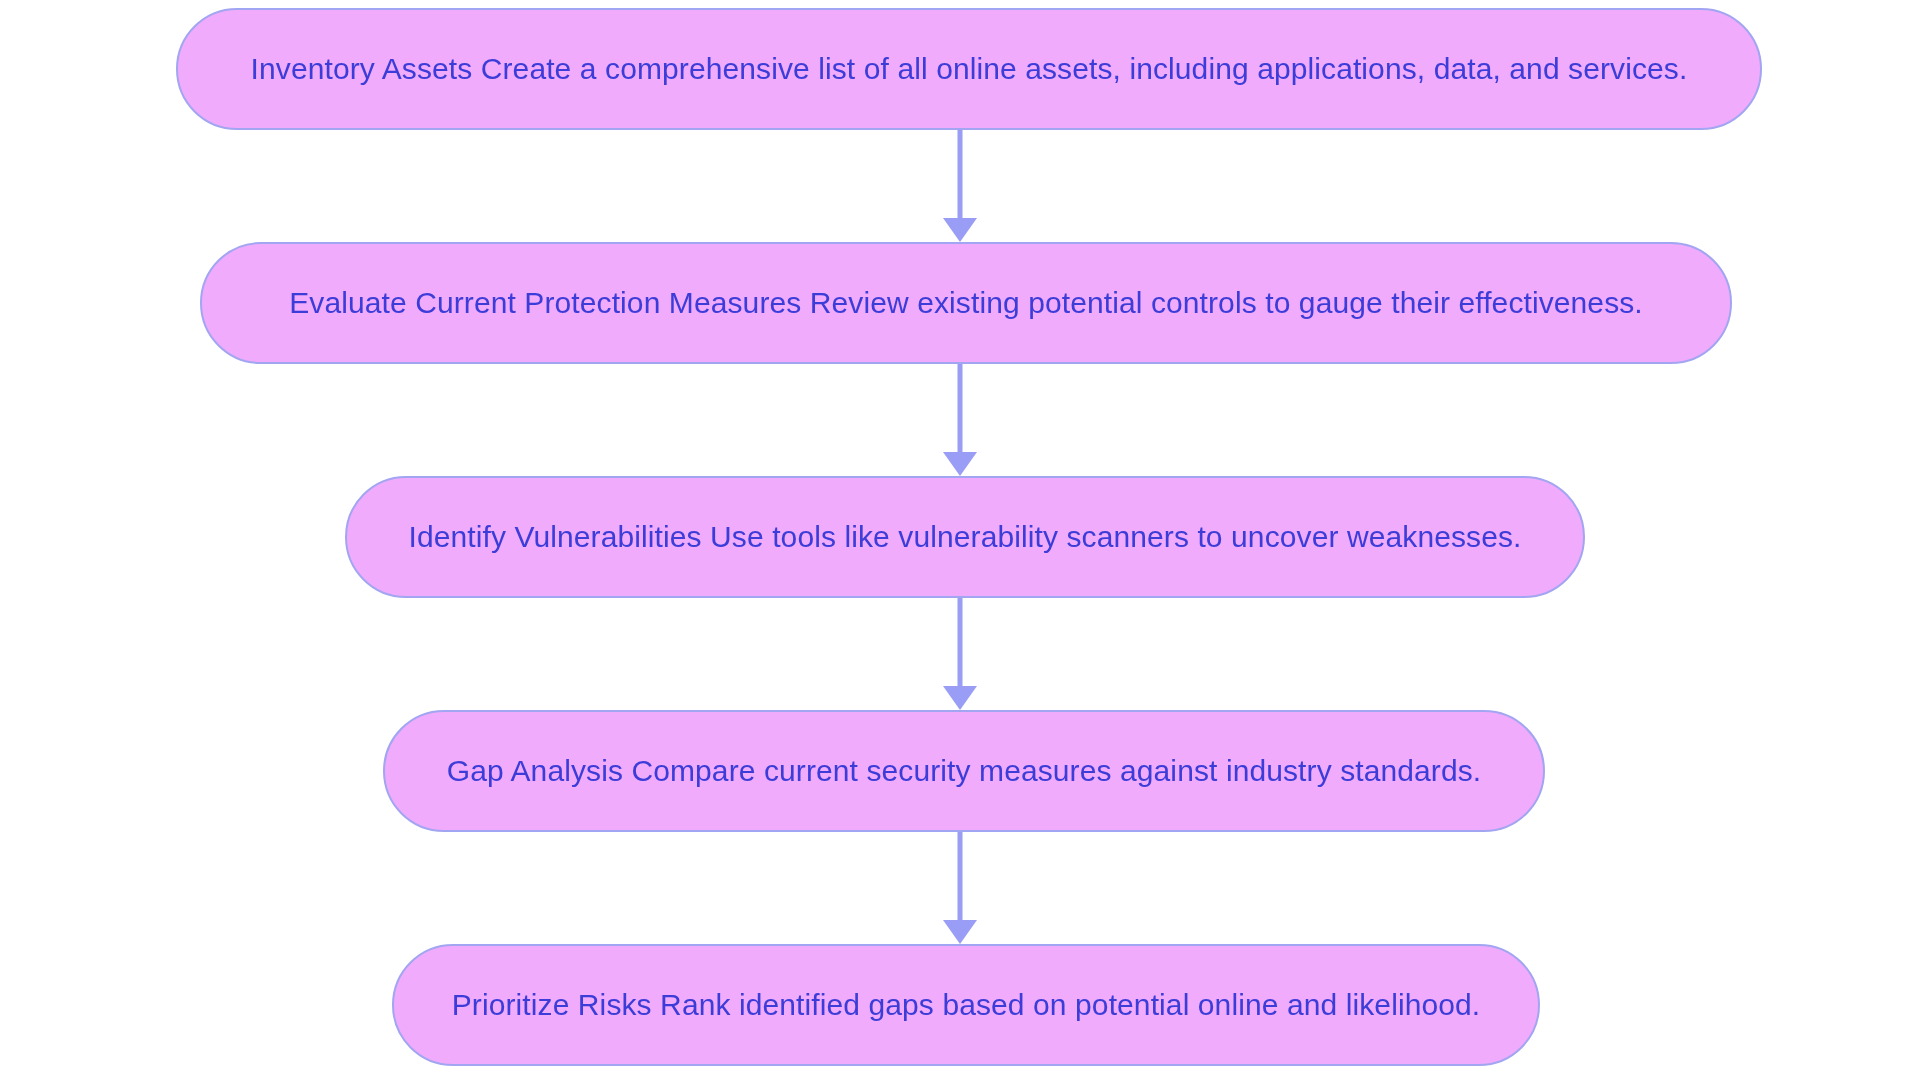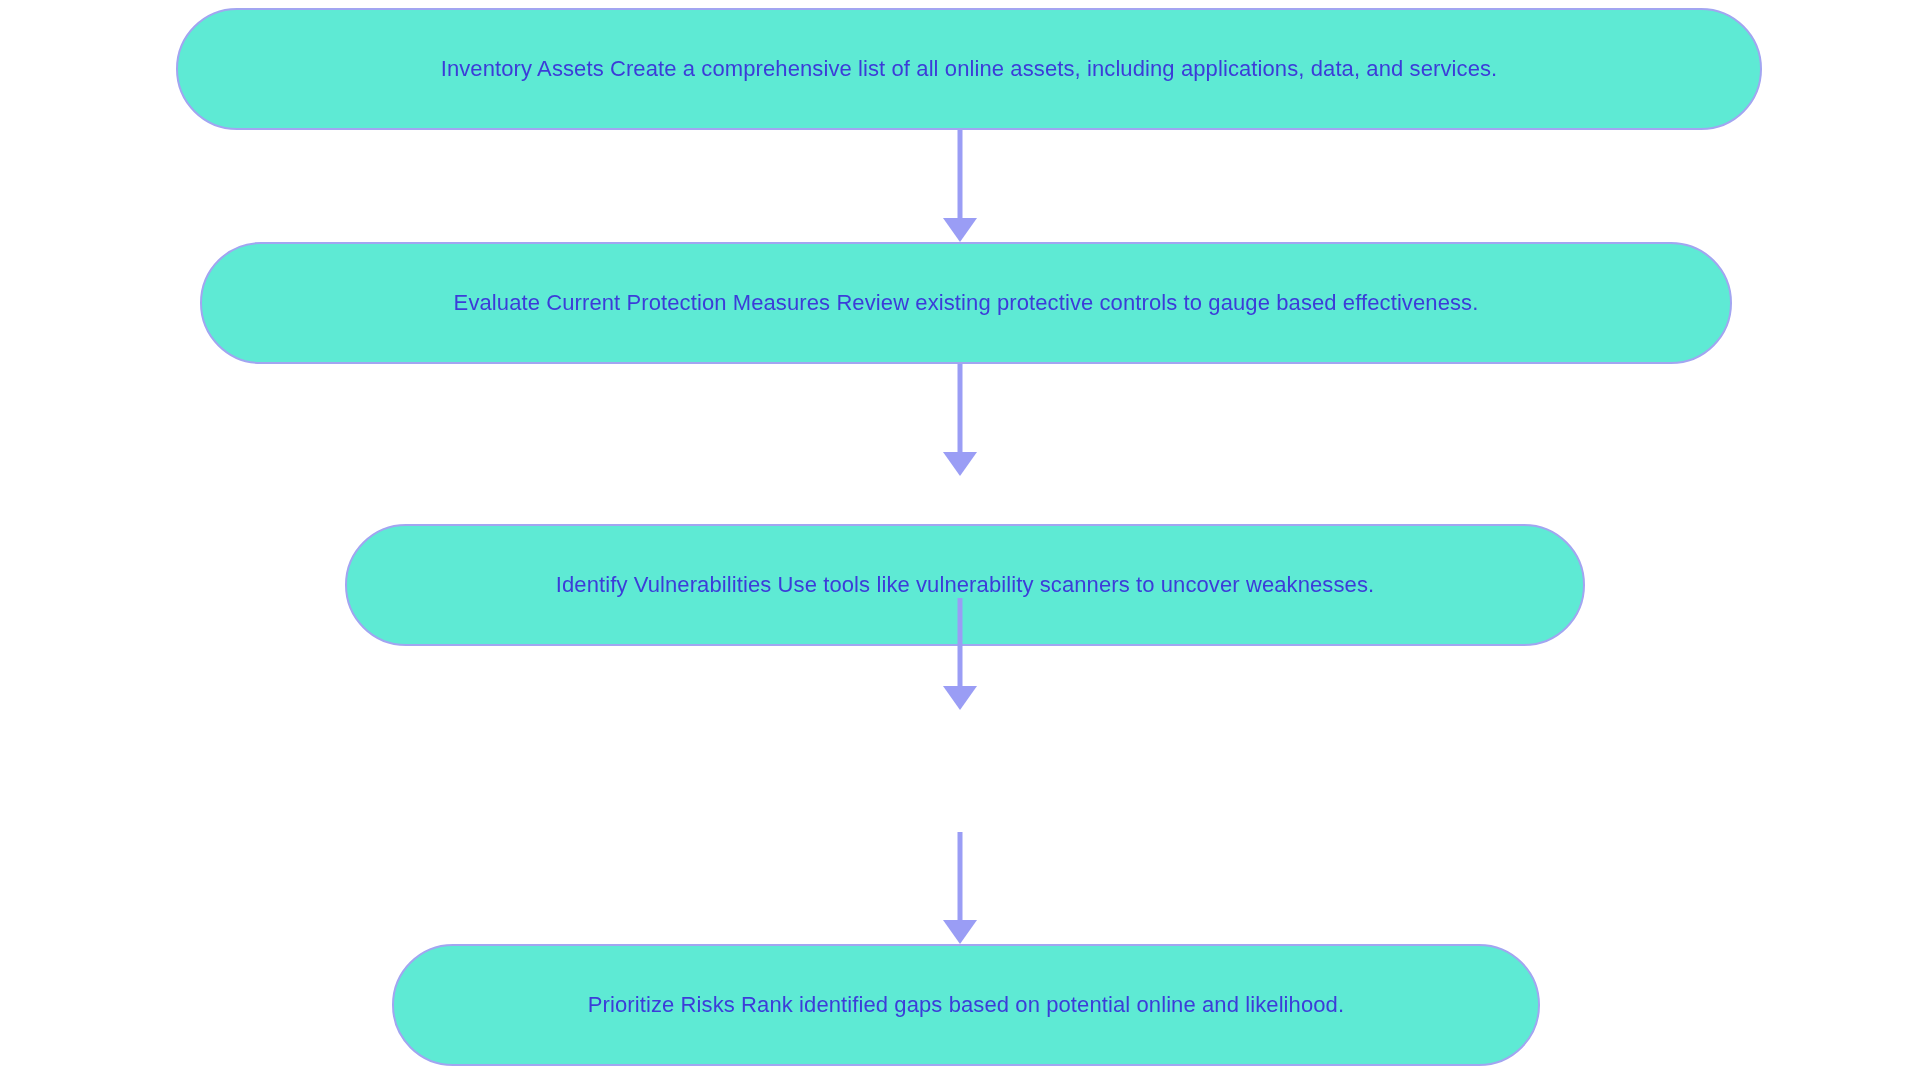--- a/index.html
+++ b/index.html
@@ -17,28 +17,28 @@
   #flowchart {
     position: relative;
     width: 1920px;
     height: 1083px;
     background: #ffffff;
   }
 
   .node {
     position: absolute;
     box-sizing: border-box;
-    background: #5eead4;
+    background: #f0abfc;
     border: 2px solid #a2a5f1;
     border-radius: 9999px;
     display: flex;
     align-items: center;
     justify-content: center;
     color: #3c3cd8;
-    font-size: 22px;
+    font-size: 30px;
     font-weight: 400;
     letter-spacing: 0.1px;
     line-height: 1.25;
     text-align: center;
     padding: 16px 46px;
     white-space: nowrap;
   }
 
   .edge {
     position: absolute;
@@ -72,37 +72,40 @@
   <div class="node" style="left:176px; top:8px; width:1586px; height:122px;">
     <span>Inventory Assets Create a comprehensive list of all online assets, including applications, data, and services.</span>
   </div>
 
   <div class="edge" style="left:960px; top:130px;">
     <div class="edge-line" style="height:88px;"></div>
     <div class="edge-head" style="top:88px;"></div>
   </div>
 
   <div class="node" style="left:200px; top:242px; width:1532px; height:122px;">
-    <span>Evaluate Current Protection Measures Review existing protective controls to gauge based effectiveness.</span>
+    <span>Evaluate Current Protection Measures Review existing potential controls to gauge their effectiveness.</span>
   </div>
 
   <div class="edge" style="left:960px; top:364px;">
     <div class="edge-line" style="height:88px;"></div>
     <div class="edge-head" style="top:88px;"></div>
   </div>
 
-  <div class="node" style="left:345px; top:476px; width:1240px; height:122px;margin-top:48px;">
+  <div class="node" style="left:345px; top:476px; width:1240px; height:122px;">
     <span>Identify Vulnerabilities Use tools like vulnerability scanners to uncover weaknesses.</span>
   </div>
 
   <div class="edge" style="left:960px; top:598px;">
     <div class="edge-line" style="height:88px;"></div>
     <div class="edge-head" style="top:88px;"></div>
   </div>
 
+  <div class="node" style="left:383px; top:710px; width:1162px; height:122px;">
+    <span>Gap Analysis Compare current security measures against industry standards.</span>
+  </div>
 
   <div class="edge" style="left:960px; top:832px;">
     <div class="edge-line" style="height:88px;"></div>
     <div class="edge-head" style="top:88px;"></div>
   </div>
 
   <div class="node" style="left:392px; top:944px; width:1148px; height:122px;">
     <span>Prioritize Risks Rank identified gaps based on potential online and likelihood.</span>
   </div>
 

